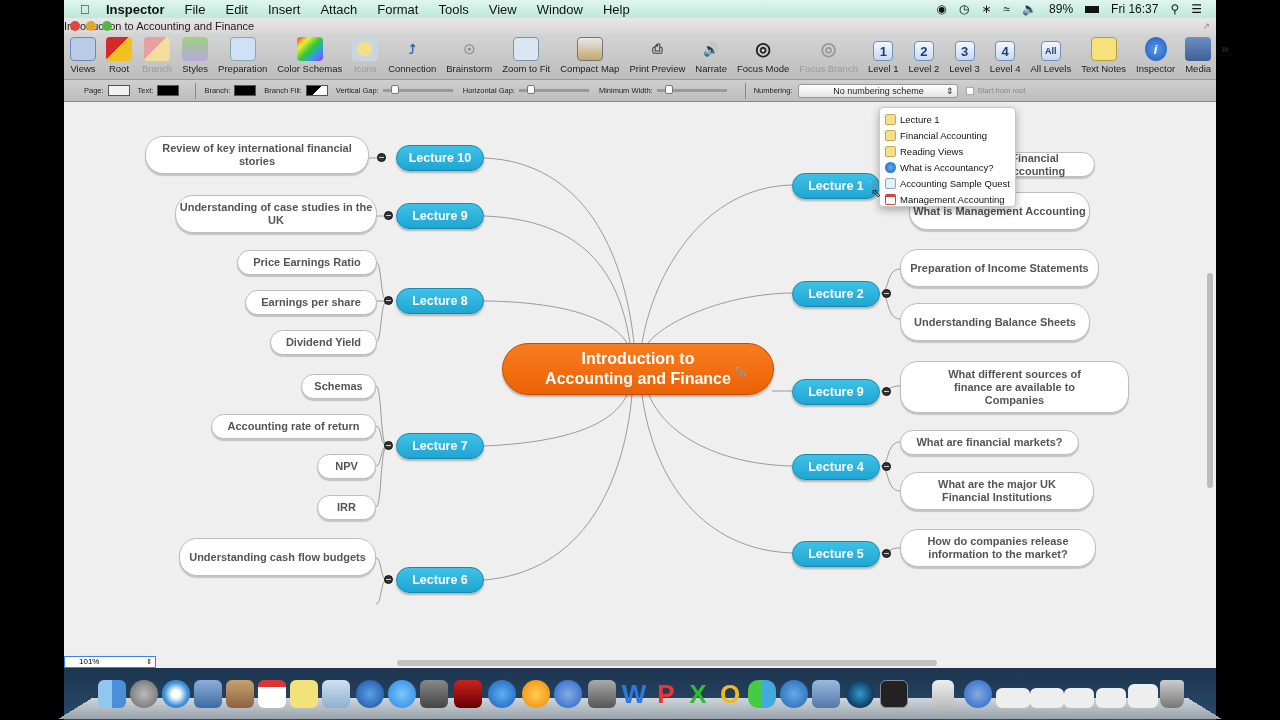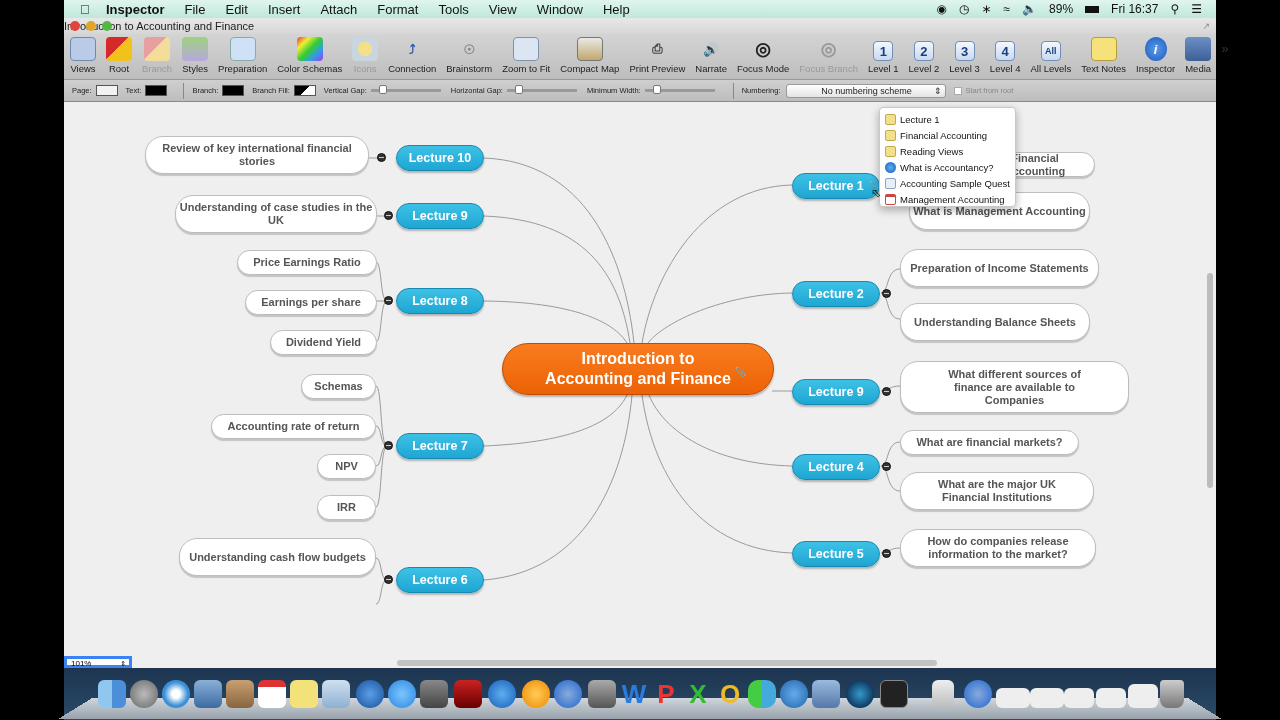--- a/index.html
+++ b/index.html
@@ -10,38 +10,38 @@
 #menubar .app{font-weight:bold}
 #menubar .right{margin-left:auto;display:flex;align-items:center;gap:12px;padding-right:14px;font-size:12px}
 #window{position:absolute;left:64px;top:18px;width:1152px;height:650px;background:#efefef}
 #titlebar{height:16px;background:linear-gradient(#e8e8e8,#d6d6d6);position:relative;font-size:11px;text-align:left;line-height:16px;color:#222}
 .tl{position:absolute;top:3px;width:10px;height:10px;border-radius:50%}
 #toolbar{height:46px;background:linear-gradient(#d4d4d4,#bdbdbd);display:flex;align-items:flex-end;padding:0 6px 5px 6px;border-bottom:1px solid #999}
 .tb{display:flex;flex-direction:column;align-items:center;font-size:9.5px;color:#222;margin-right:10px;white-space:nowrap}
 .tb.dim{color:#999}
 .tb .ico{width:26px;height:24px;margin-bottom:2px;border-radius:4px;display:flex;align-items:center;justify-content:center;font-size:13px;font-weight:bold}
 .lvl{background:linear-gradient(#f3f8ff,#c9d9ef);border:1px solid #6f8fb8;color:#1c3f7a;width:20px!important;height:20px!important}
-#formatbar{height:22px;background:linear-gradient(#cfcfcf,#bdbdbd);display:flex;align-items:center;font-size:7.5px;color:#222;padding-left:8px;border-bottom:1px solid #8a8a8a}
+#formatbar{height:22px;background:linear-gradient(#cfcfcf,#bdbdbd);display:flex;align-items:center;font-size:7.5px;color:#222;padding-left:20px;border-bottom:1px solid #8a8a8a}
 .sw{width:22px;height:11px;border:1px solid #555;margin:0 8px 0 4px}
 .sep{width:1px;height:16px;background:#888;margin:0 8px}
 .slider{width:70px;height:3px;background:#999;margin:0 10px 0 4px;position:relative}
 .slider .knob{position:absolute;left:8px;top:-4px;width:8px;height:9px;background:#fff;border:1px solid #777;border-radius:2px}
 .select{width:160px;height:14px;border:1px solid #999;border-radius:3px;background:linear-gradient(#fff,#e4e4e4);font-size:9px;text-align:center;line-height:12px;margin:0 8px 0 6px;position:relative}
 .chk{width:8px;height:8px;border:1px solid #aaa;background:#fff;margin-right:3px}
 #canvas{position:absolute;left:0;top:84px;width:1140px;height:554px;overflow:hidden;background:#efefef}
 svg.links{position:absolute;left:0;top:0}
 .central{position:absolute;left:438px;top:241px;width:272px;height:52px;background:linear-gradient(#f97c1e,#ec6206);border:1px solid #c24a00;border-radius:26px;color:#fff;font-weight:bold;font-size:16px;text-align:center;line-height:20px;padding-top:5px;box-shadow:0 2px 2px rgba(0,0,0,.25)}
 .lec{position:absolute;height:26px;width:88px;background:linear-gradient(#3ec1e6,#1ea6d2);border:1px solid #1589b2;border-radius:13px;color:#fff;font-weight:bold;font-size:12.5px;text-align:center;line-height:24px;box-shadow:0 2px 2px rgba(0,0,0,.25)}
 .topic{position:absolute;background:#fff;border:1px solid #bdbdbd;border-radius:18px;color:#555;font-weight:bold;font-size:11px;text-align:center;display:flex;align-items:center;justify-content:center;line-height:13px;box-shadow:0 2px 1px rgba(0,0,0,.18)}
 .coll{position:absolute;width:9px;height:9px;border-radius:50%;background:#333;border:1px solid #111}
 .coll::after{content:"";position:absolute;left:1px;top:3px;width:5px;height:1px;background:#ccc}
 #popup{position:absolute;left:815px;top:5px;width:137px;height:100px;background:#fff;border:1px solid #c8c8c8;border-radius:4px;box-shadow:0 3px 8px rgba(0,0,0,.3);font-size:9.5px;color:#111;padding-top:3px}
 #popup .pi{display:flex;align-items:center;height:16px;padding-left:5px}
 #popup .pi span.ic{width:11px;height:11px;margin-right:4px;border-radius:2px;flex:none}
-#zoombox{position:absolute;left:0;top:638px;width:68px;height:12px;background:#fff;border:3px solid #3b82f6;font-size:8px;line-height:10px;padding-left:4px}
+#zoombox{position:absolute;left:0;top:638px;width:92px;height:12px;background:#fff;border:1px solid #3b82f6;font-size:8px;line-height:10px;padding-left:14px}
 #hscroll{position:absolute;left:333px;top:642px;width:540px;height:6px;background:#c2c2c2;border-radius:3px}
 #vscroll{position:absolute;left:1143px;top:255px;width:6px;height:215px;background:#bcbcbc;border-radius:3px}
 #dock{position:absolute;left:64px;top:668px;width:1152px;height:52px;background:linear-gradient(#1d3550,#2a4a68);}
 #dockshelf{position:absolute;left:12px;bottom:0;width:1128px;height:24px;background:linear-gradient(#cfd6dc,#9aa3ac);transform:perspective(200px) rotateX(30deg)}
 .di{position:absolute;top:12px;width:28px;height:28px;border-radius:6px}
 </style>
 </head>
 <body>
 
 <div id="menubar">

